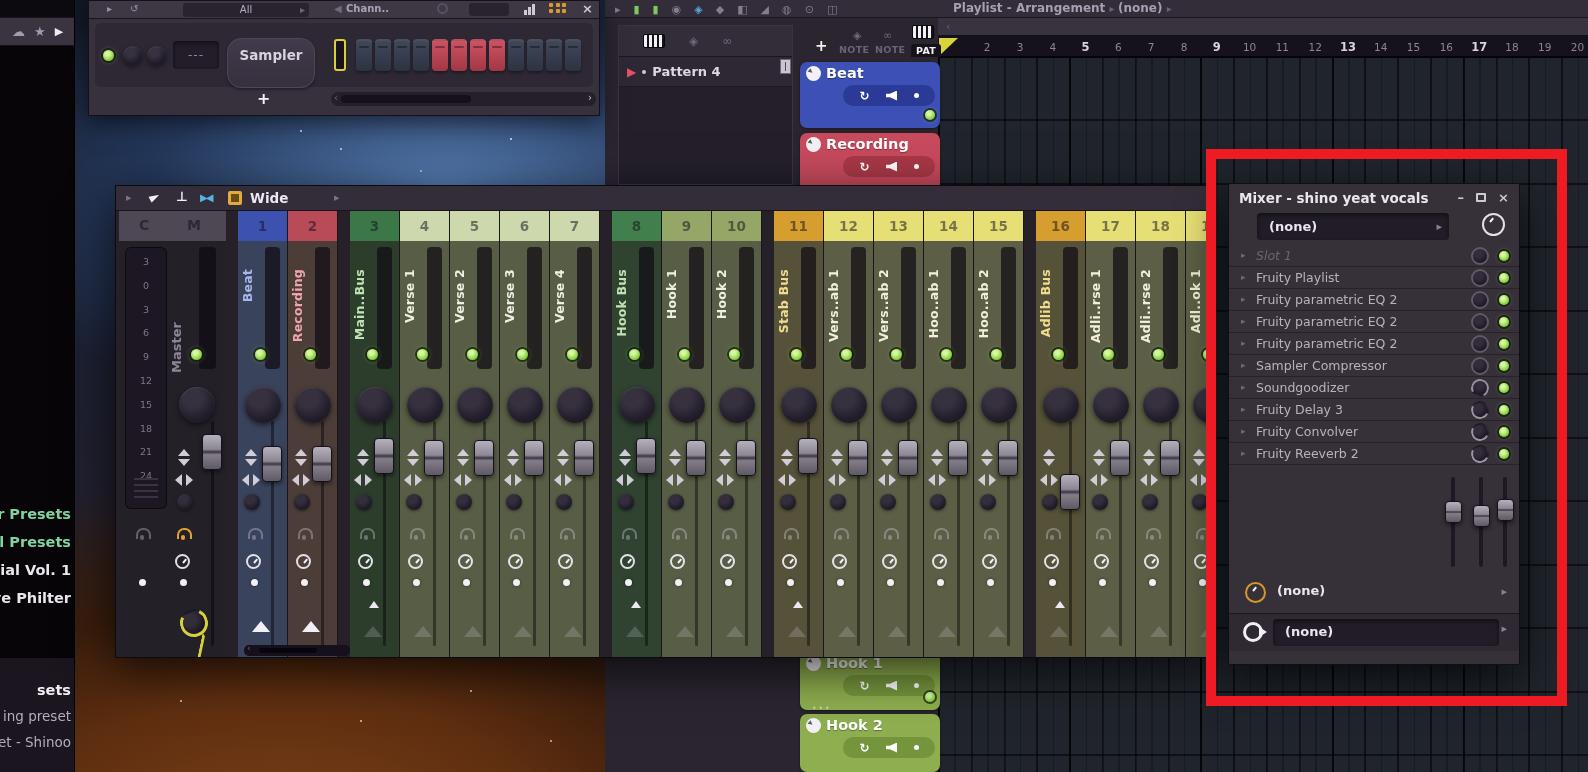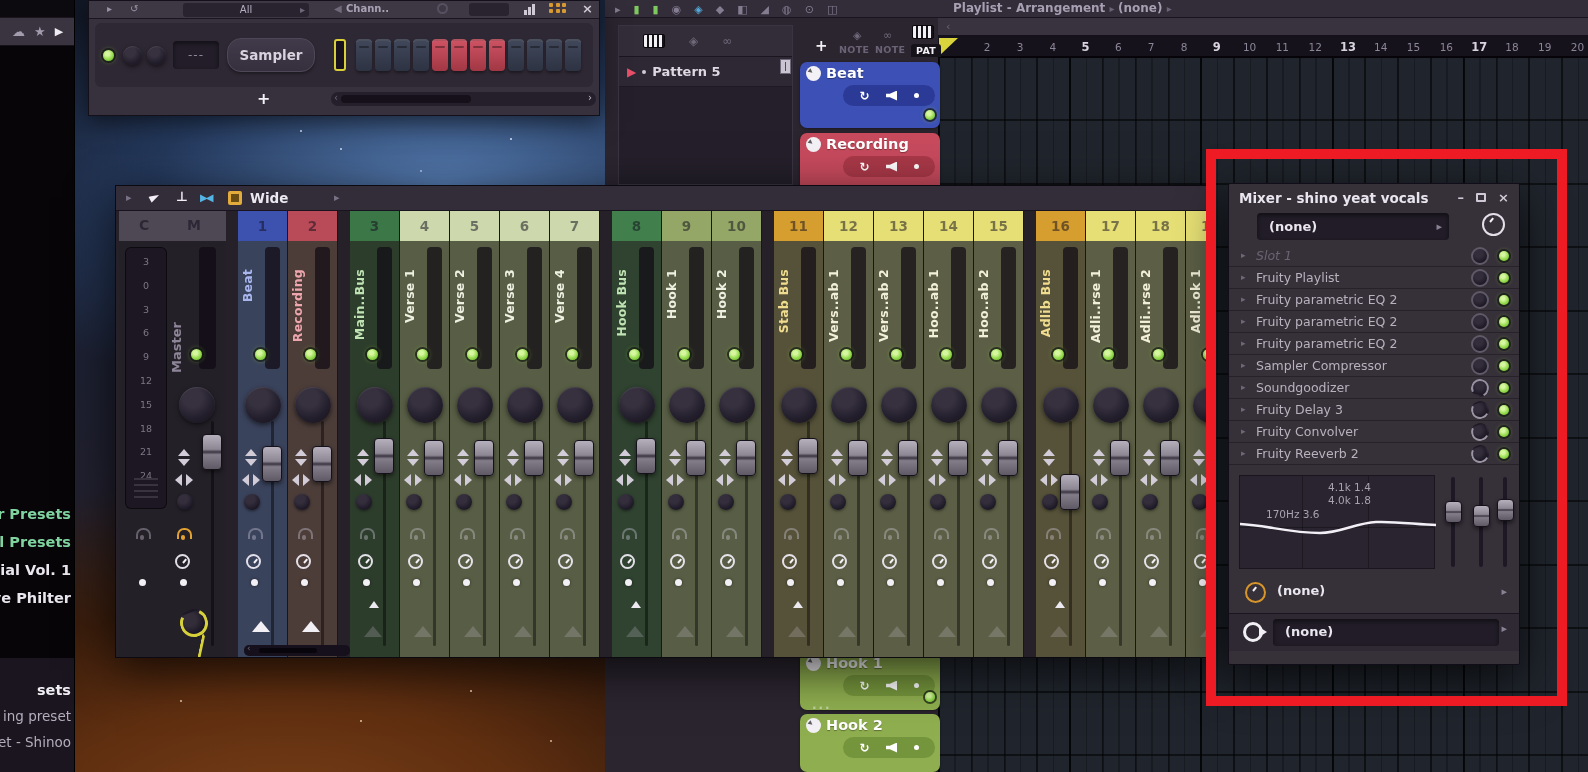--- a/index.html
+++ b/index.html
@@ -95,21 +95,21 @@
   .bars { left:435px; display:flex; align-items:flex-end; gap:1.5px; height:12px; }
   .bars i { width:2.5px; background:#cfc9d6; display:block; }
   .dots6 { left:460px; display:grid; grid-template-columns:repeat(3,5px); grid-gap:1.5px; }
   .dots6 i { width:4px; height:4px; background:#d89a30; display:block; border-radius:1px; }
   .rk-close { left:auto; right:6px; color:#e4e0ea; font-weight:bold; font-size:12px; top:1px; }
   .rack-body { position:absolute; left:6px; top:22px; width:498px; height:64px; background:#2e2834; border-radius:6px; }
   .rack-body > * { position:absolute; }
   .rb-led { left:8px; top:27px; width:11px; height:11px; }
   .rb-knob { width:19px; height:19px; }
   .rb-disp { left:78px; top:18px; width:46px; height:28px; background:#221d28; border-radius:4px; color:#8d8598; font-size:12px; letter-spacing:1px; text-align:center; line-height:28px; box-shadow:inset 0 2px 4px rgba(0,0,0,.5); }
-  .rb-btn { left:132px; top:15px; width:88px; height:34px; background:linear-gradient(180deg,#413a4a,#352f3e); border:1px solid #4d4757; border-radius:14px; color:#d8d2de; font-weight:bold; font-size:13.5px; text-align:center; line-height:32px; box-shadow:0 2px 3px rgba(0,0,0,.35); }
+  .rb-btn { left:132px; top:15px; width:88px; height:50px; background:linear-gradient(180deg,#413a4a,#352f3e); border:1px solid #4d4757; border-radius:14px; color:#d8d2de; font-weight:bold; font-size:13.5px; text-align:center; line-height:32px; box-shadow:0 2px 3px rgba(0,0,0,.35); }
   .rb-sel { left:239px; top:16px; width:12px; height:32px; border:2px solid #d8cf3a; border-radius:3px; background:#17121d; }
   .rb-steps { left:261px; top:16px; display:flex; gap:3px; }
   .step { width:16px; height:32px; border-radius:4px; border-top:2px solid rgba(255,255,255,.14); box-shadow:0 2px 3px rgba(0,0,0,.4); position:relative; }
   .step::after { content:""; position:absolute; left:3px; top:5px; right:3px; height:2px; background:rgba(0,0,0,.35); border-radius:1px; }
   .step.off { background:linear-gradient(180deg,#40475a,#2d3342); }
   .step.on  { background:linear-gradient(180deg,#cc5262,#a23744); }
   .rack-foot { position:absolute; left:0; top:86px; width:100%; height:28px; }
   .rf-plus { position:absolute; left:168px; top:2px; color:#f4f1f7; font-weight:bold; font-size:16px; }
   .rf-sb { position:absolute; left:242px; top:5px; width:265px; height:14px; background:#251f2c; border-radius:7px; }
   .rf-sb .h { position:absolute; left:10px; top:3px; width:130px; height:8px; background:#151019; border-radius:4px; }
@@ -272,21 +272,21 @@
 
     <div class="picker">
       <div class="picker-head">
         <span class="piano"></span>
         <span class="ic">◈</span>
         <span class="ic">∞</span>
       </div>
       <div class="pat-row">
         <span class="parrow">▶</span>
         <span class="pdot"></span>
-        <span class="pname">Pattern 5</span>
+        <span class="pname">Pattern 4</span>
       </div>
       <div class="picker-sb">|</div>
     </div>
 
     <div class="trackcol">
       <span class="plus">+</span>
       <span class="ic" style="left:58px">◈</span>
       <span class="ic" style="left:88px">∞</span>
       <span class="piano"></span>
       <div id="tabs-holder">
@@ -893,28 +893,20 @@
           <div class="slotled led"></div>
         </div>
         <div class="slotrow">
           <div class="ar">▸</div>
           <div class="nm">Fruity Reeverb 2</div>
           <div class="slotknob arc"></div>
           <div class="slotled led"></div>
         </div>
       </div>
     <div class="pn-eq">
-      <div class="eq-graph">
-        <svg width="196" height="94" viewBox="0 0 196 94">
-          <path d="M0,48 C25,49 50,57 80,57 C100,57 116,47 136,46 C156,45 180,49 196,49" stroke="#f2eff6" stroke-width="2.5" fill="none"></path>
-        </svg>
-        <span class="eq-lab" style="left:88px;top:5px">4.1k 1.4</span>
-        <span class="eq-lab" style="left:88px;top:18px">4.0k 1.8</span>
-        <span class="eq-lab" style="left:26px;top:32px">170Hz 3.6</span>
-      </div>
       <div class="eq-sliders">
         <span class="trk" style="left:10px"></span>
         <span class="trk" style="left:38px"></span>
         <span class="trk" style="left:62px"></span>
         <span class="hd fhandle" style="left:4px;top:26px"></span>
         <span class="hd fhandle" style="left:32px;top:30px"></span>
         <span class="hd fhandle" style="left:56px;top:24px"></span>
       </div>
     </div>
     <div class="pn-time">

